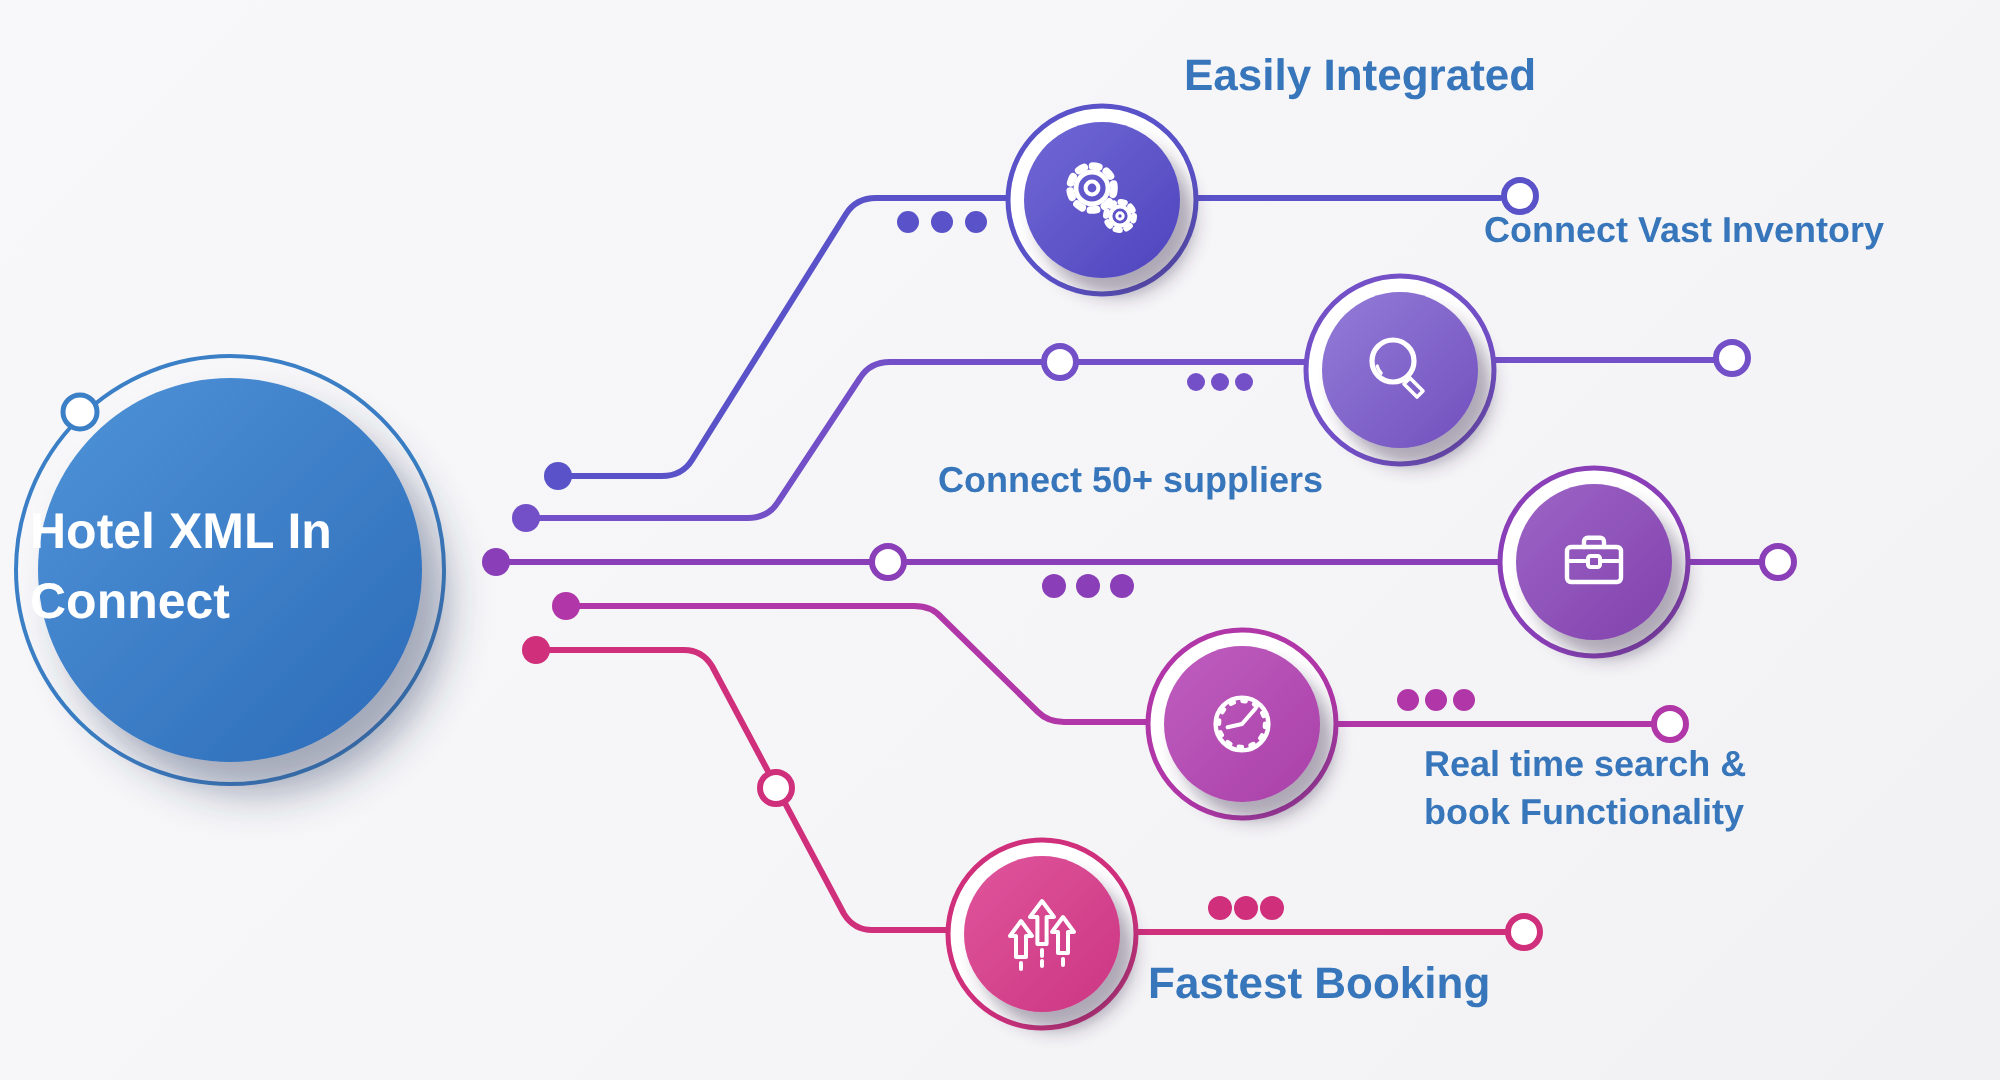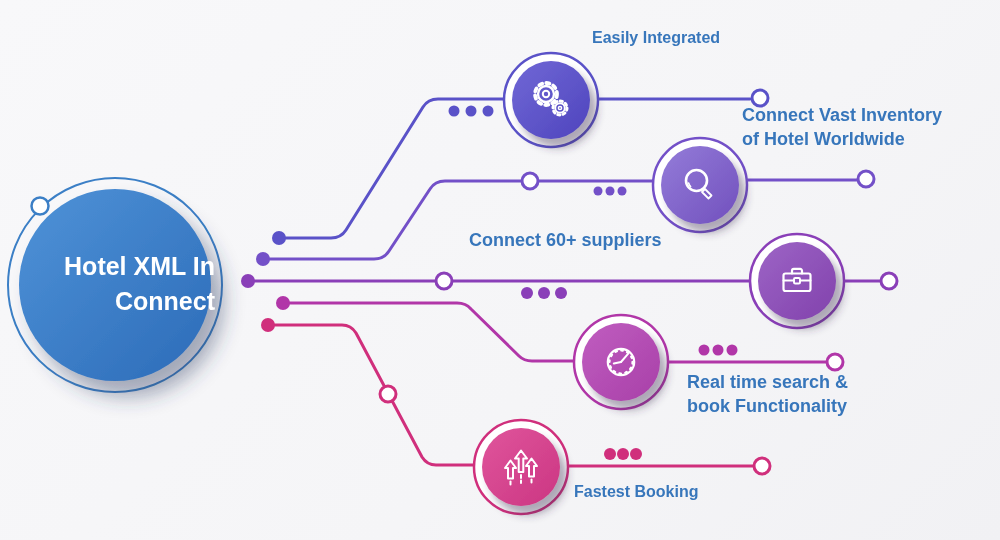--- a/index.html
+++ b/index.html
@@ -6,23 +6,23 @@
   body{background:#e9e9ec;font-family:"Liberation Sans",sans-serif;}
   .stage{
     position:relative;width:1000px;height:540px;overflow:hidden;
     background:linear-gradient(135deg,#f8f8fa 0%,#f5f5f7 60%,#f1f1f4 100%);
   }
   .stage svg{position:absolute;left:0;top:0;}
   .label{
     position:absolute;font-weight:bold;color:#3776bb;
     font-size:18px;line-height:24px;letter-spacing:0;white-space:nowrap;
   }
-  .label.big{font-size:16px;}
+  .label.big{font-size:22px;}
   .hub-title{
-    position:absolute;left:15px;top:249px;width:200px;text-align:right;
+    position:absolute;left:15px;top:249px;width:200px;text-align:left;
     color:#ffffff;font-weight:bold;font-size:25px;line-height:35px;white-space:nowrap;
   }
 </style>
 </head>
 <body>
 
 <div class="stage">
 
 <svg width="1000" height="540" viewBox="0 0 1000 540">
   <defs>
@@ -190,28 +190,27 @@
     <div>Hotel XML In</div>
     <div>Connect</div>
   </div>
 
   <div class="label big" style="left:592px;top:26px">
     <div>Easily Integrated</div>
   </div>
 
   <div class="label" style="left:742px;top:103px">
     <div>Connect Vast Inventory</div>
-    <div>of Hotel Worldwide</div>
   </div>
 
   <div class="label" style="left:469px;top:228px">
-    <div>Connect 60+ suppliers</div>
-  </div>
-
-  <div class="label" style="left:687px;top:370px">
+    <div>Connect 50+ suppliers</div>
+  </div>
+
+  <div class="label" style="left:712px;top:370px">
     <div>Real time search &amp;</div>
     <div>book Functionality</div>
   </div>
 
   <div class="label big" style="left:574px;top:480px">
     <div>Fastest Booking</div>
   </div>
 
 </div>
 

